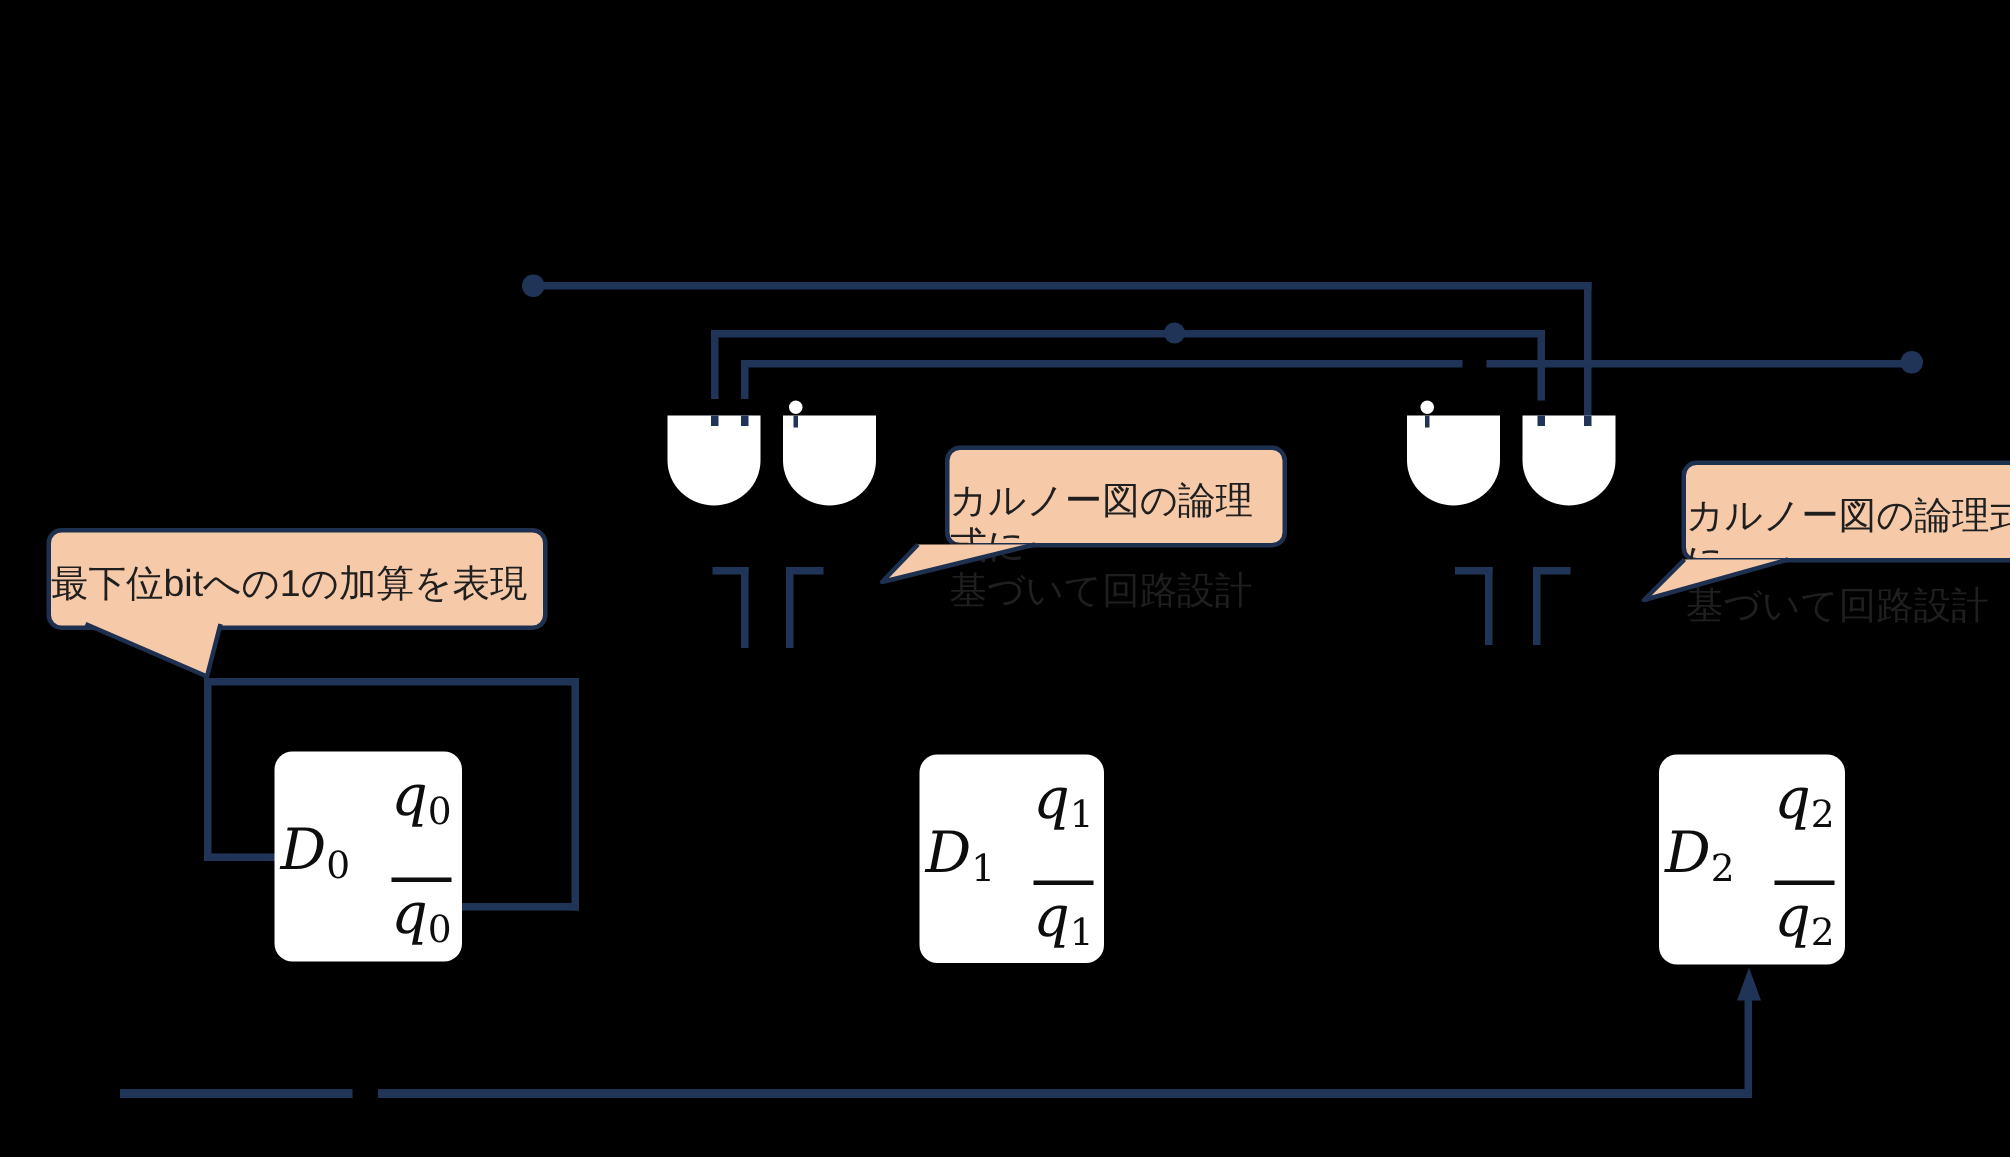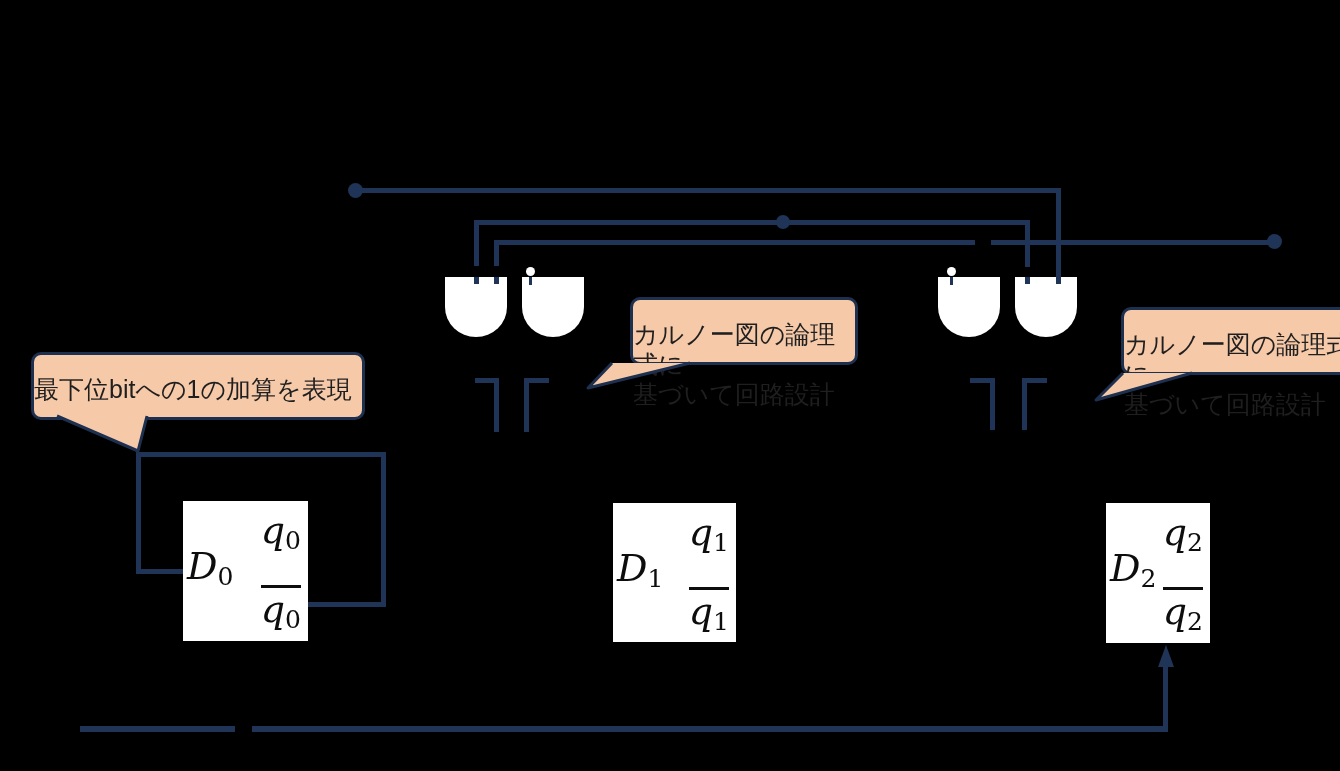--- a/index.html
+++ b/index.html
@@ -11,21 +11,21 @@
   .v{width:5px;}
   .hb{position:absolute;background:var(--wire,#1f3456);height:6px;}
   .dot{position:absolute;border-radius:50%;background:var(--wire,#1f3456);}
   
   .gate{position:absolute;width:62px;height:60px;background:var(--gateFill,#fff);
         border-radius:0 0 50% 50%;}
   .bubble{position:absolute;width:9px;height:9px;border-radius:50%;background:var(--gateFill,#fff);}
   .notch{width:5px;height:7px;}
   .tick{position:absolute;width:3px;height:8px;background:var(--wire,#1f3456);}
   
-  .ff{position:absolute;background:var(--boxFill,#fff);}
+  .ff{position:absolute;background:var(--boxFill,#fff);border-radius:12px;}
   .lbl{position:absolute;font-family:"DejaVu Serif",serif;font-style:italic;
        font-size:38px;line-height:1;color:var(--boxText,#0d0d0d);white-space:nowrap;}
   .lbl sub{font-size:25px;line-height:1;vertical-align:-6px;font-style:normal;
            font-family:"DejaVu Serif",serif;}
   .lbl-d{left:4px;top:46px;}
   .lbl-q{right:7px;top:10px;}
   .lbl-qbar{right:7px;top:84px;}
   .over{display:inline-block;border-top:3px solid var(--boxText,#0d0d0d);padding-top:2px;}
   
   .arrowhead{position:absolute;width:0;height:0;border-left:8px solid transparent;
@@ -98,21 +98,21 @@
     <span class="lbl lbl-q"><span>q</span><sub>0</sub></span>
     <span class="lbl lbl-qbar"><span class="over"><span>q</span><sub>0</sub></span></span>
   </div>
 
   <div class="ff" style="left:613px;top:503px;width:123px;height:139px">
     <span class="lbl lbl-d"><span>D</span><sub>1</sub></span>
     <span class="lbl lbl-q"><span>q</span><sub>1</sub></span>
     <span class="lbl lbl-qbar"><span class="over"><span>q</span><sub>1</sub></span></span>
   </div>
 
-  <div class="ff" style="left:1106px;top:503px;width:104px;height:140px">
+  <div class="ff" style="left:1106px;top:503px;width:124px;height:140px">
     <span class="lbl lbl-d"><span>D</span><sub>2</sub></span>
     <span class="lbl lbl-q"><span>q</span><sub>2</sub></span>
     <span class="lbl lbl-qbar"><span class="over"><span>q</span><sub>2</sub></span></span>
   </div>
 
   <div class="callout" style="left:8px;top:352px;width:334px;height:68px">
     <div>最下位bitへの1の加算を表現</div>
   </div>
   <svg class="tail" style="left:40px;top:405px" width="120" height="55">
     <path d="M 17,11 L 98,46 L 107,11"></path>

